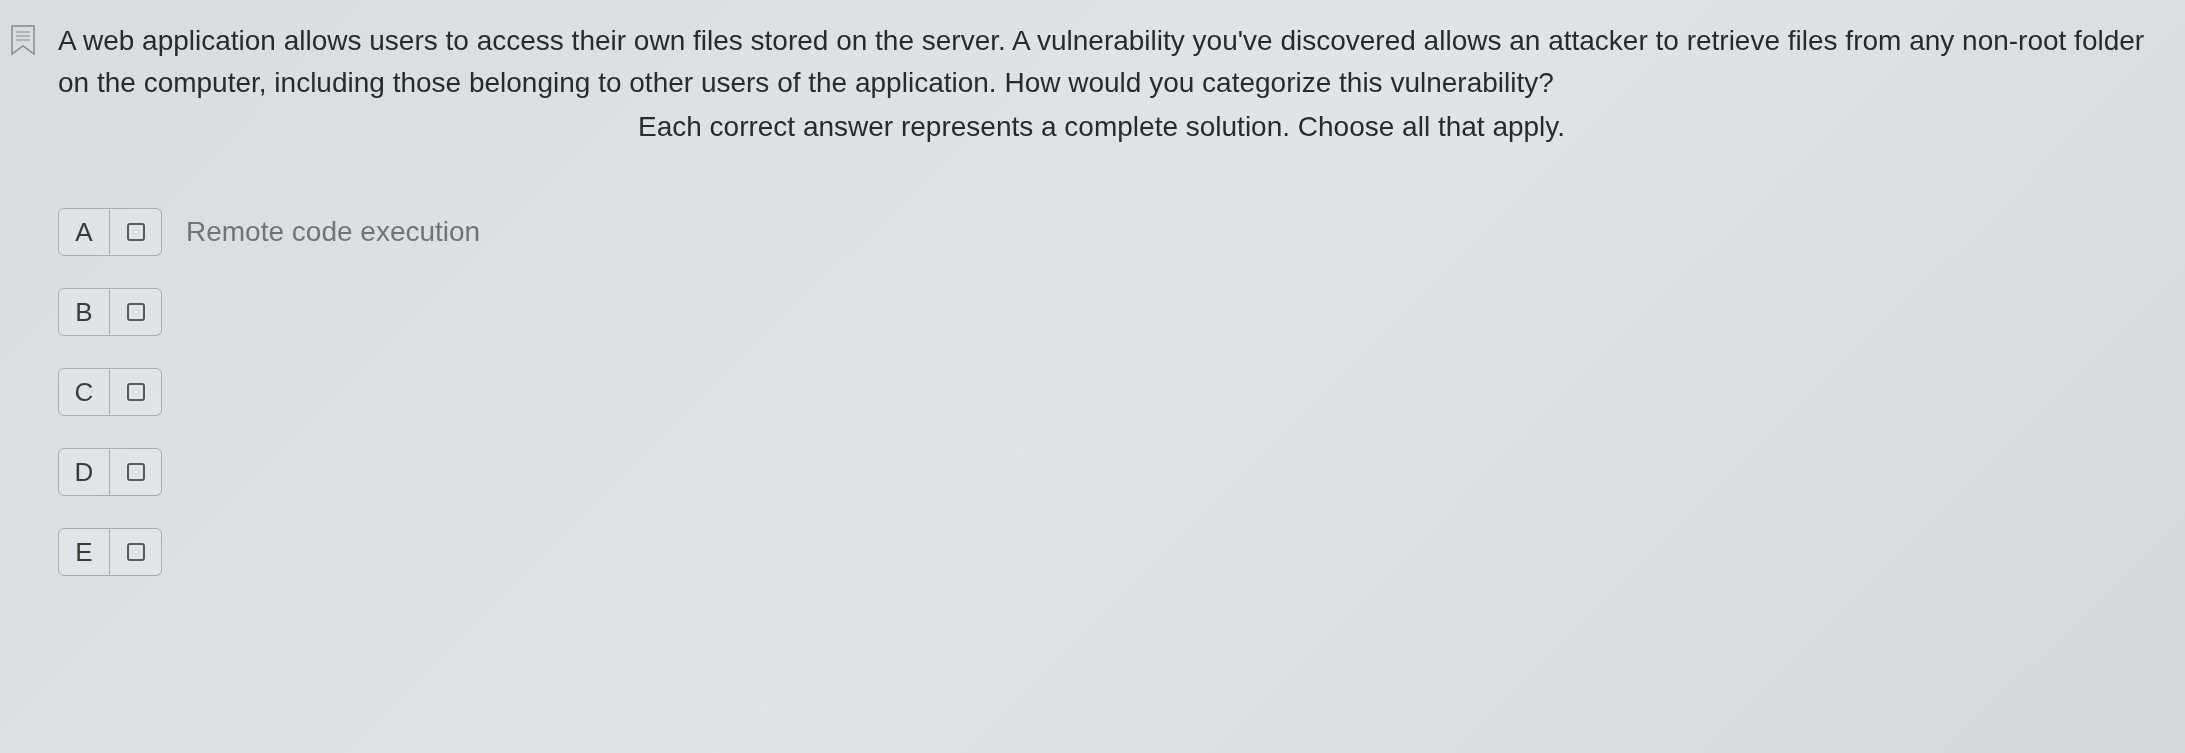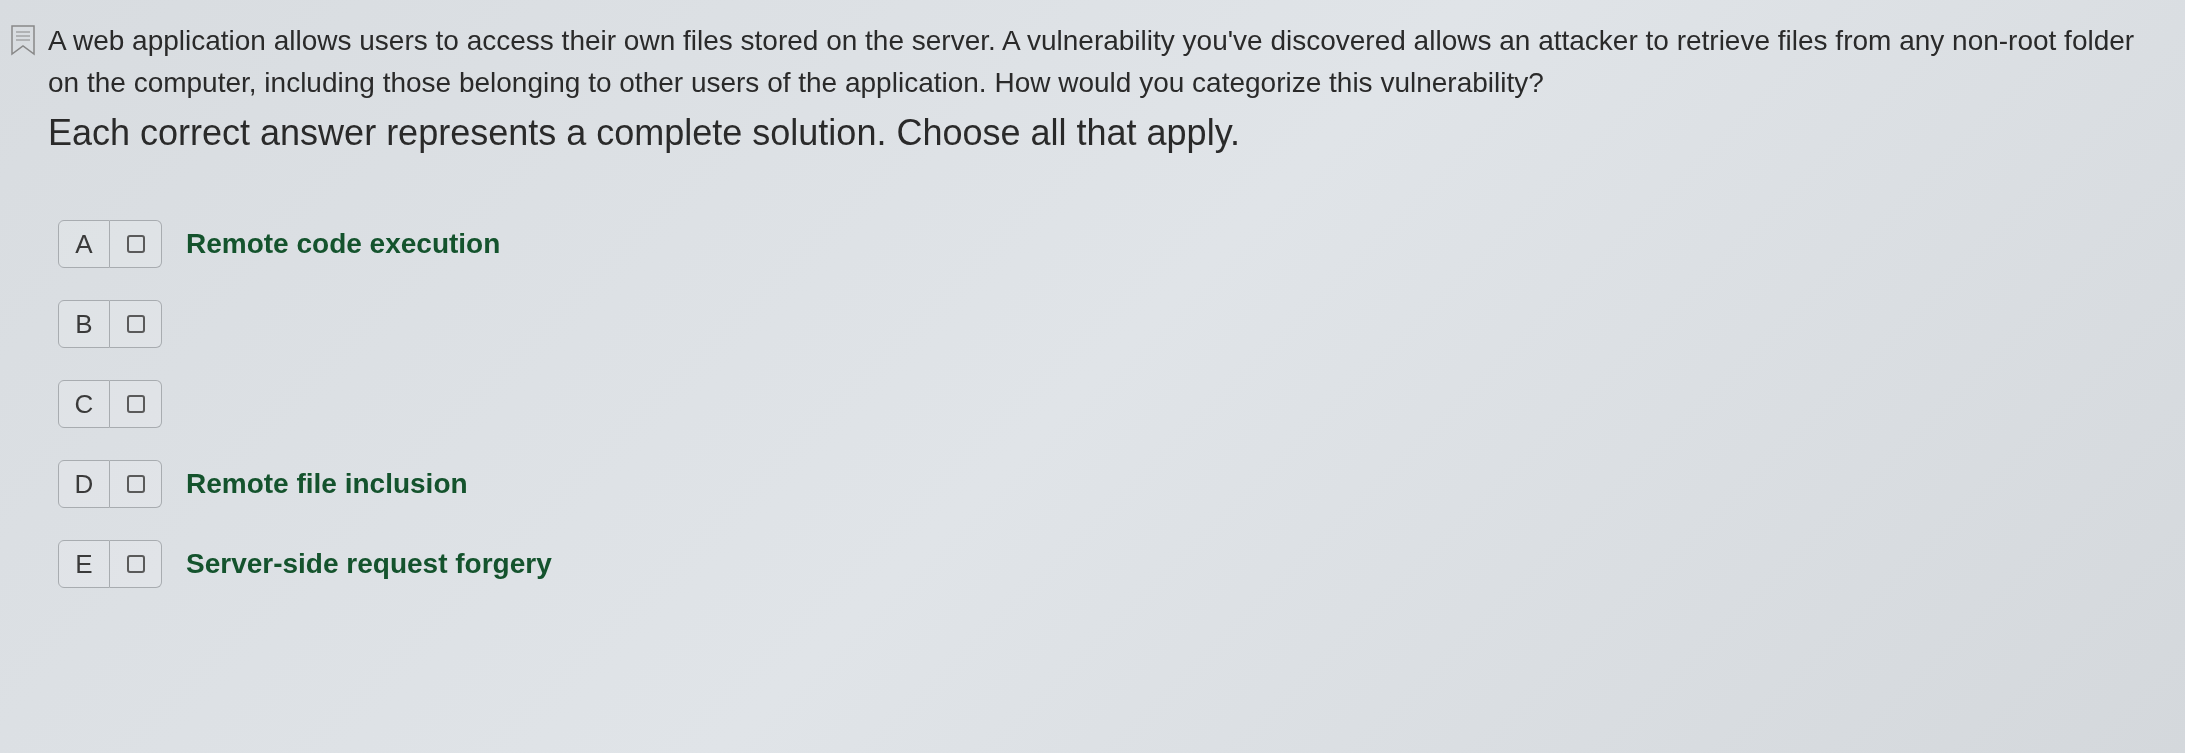--- a/index.html
+++ b/index.html
@@ -12,41 +12,42 @@
       background: linear-gradient(135deg, #d8dce0 0%, #e0e4e8 50%, #d4d8dc 100%);
       width: 2185px;
       height: 753px;
       padding: 20px 40px 20px 10px;
       color: #2a2a2a;
       position: relative;
     }
     .question-container {
       display: flex;
       align-items: flex-start;
-      gap: 12px;
+      gap: 22px;
     }
     .bookmark-icon {
       flex-shrink: 0;
       margin-top: 4px;
     }
     .question-content {
       flex: 1;
     }
     .question-text {
       font-size: 28px;
       line-height: 1.5;
       color: #2a2a2a;
       font-weight: 400;
     }
     .instruction-text {
-      font-size: 36px;
+      font-size: 28px;
       line-height: 1.5;
       color: #2a2a2a;
       font-weight: 400;
       margin-top: 2px;
+      text-align: center;
     }
     .options-container {
       margin-top: 60px;
       margin-left: 48px;
       display: flex;
       flex-direction: column;
       gap: 32px;
     }
     .option-row {
       display: flex;
@@ -85,22 +86,22 @@
     }
     .option-checkbox {
       width: 18px;
       height: 18px;
       border: 2px solid #5a5a5a;
       border-radius: 3px;
       background: transparent;
     }
     .option-label {
       font-size: 28px;
-      color: #14532d;
-      font-weight: 700;
+      color: #737373;
+      font-weight: 400;
     }
   </style>
 </head>
 <body>
 
 <div class="question-container">
   <div class="bookmark-icon">
     <svg width="26" height="34" viewBox="0 0 26 34">
       <path d="M 2 2 L 24 2 L 24 30 L 13 22 L 2 30 Z" fill="none" stroke="#888" stroke-width="1.5"></path>
       <line x1="6" y1="8" x2="20" y2="8" stroke="#888" stroke-width="1"></line>
@@ -143,25 +144,23 @@
     </div>
   </div>
 
   <div class="option-row">
     <div class="option-controls">
       <div class="option-letter">D</div>
       <div class="option-checkbox-wrapper">
         <div class="option-checkbox"></div>
       </div>
     </div>
-    <div class="option-label">Remote file inclusion</div>
   </div>
 
   <div class="option-row">
     <div class="option-controls">
       <div class="option-letter">E</div>
       <div class="option-checkbox-wrapper">
         <div class="option-checkbox"></div>
       </div>
     </div>
-    <div class="option-label">Server-side request forgery</div>
   </div>
 </div>
 
 </body></html>

